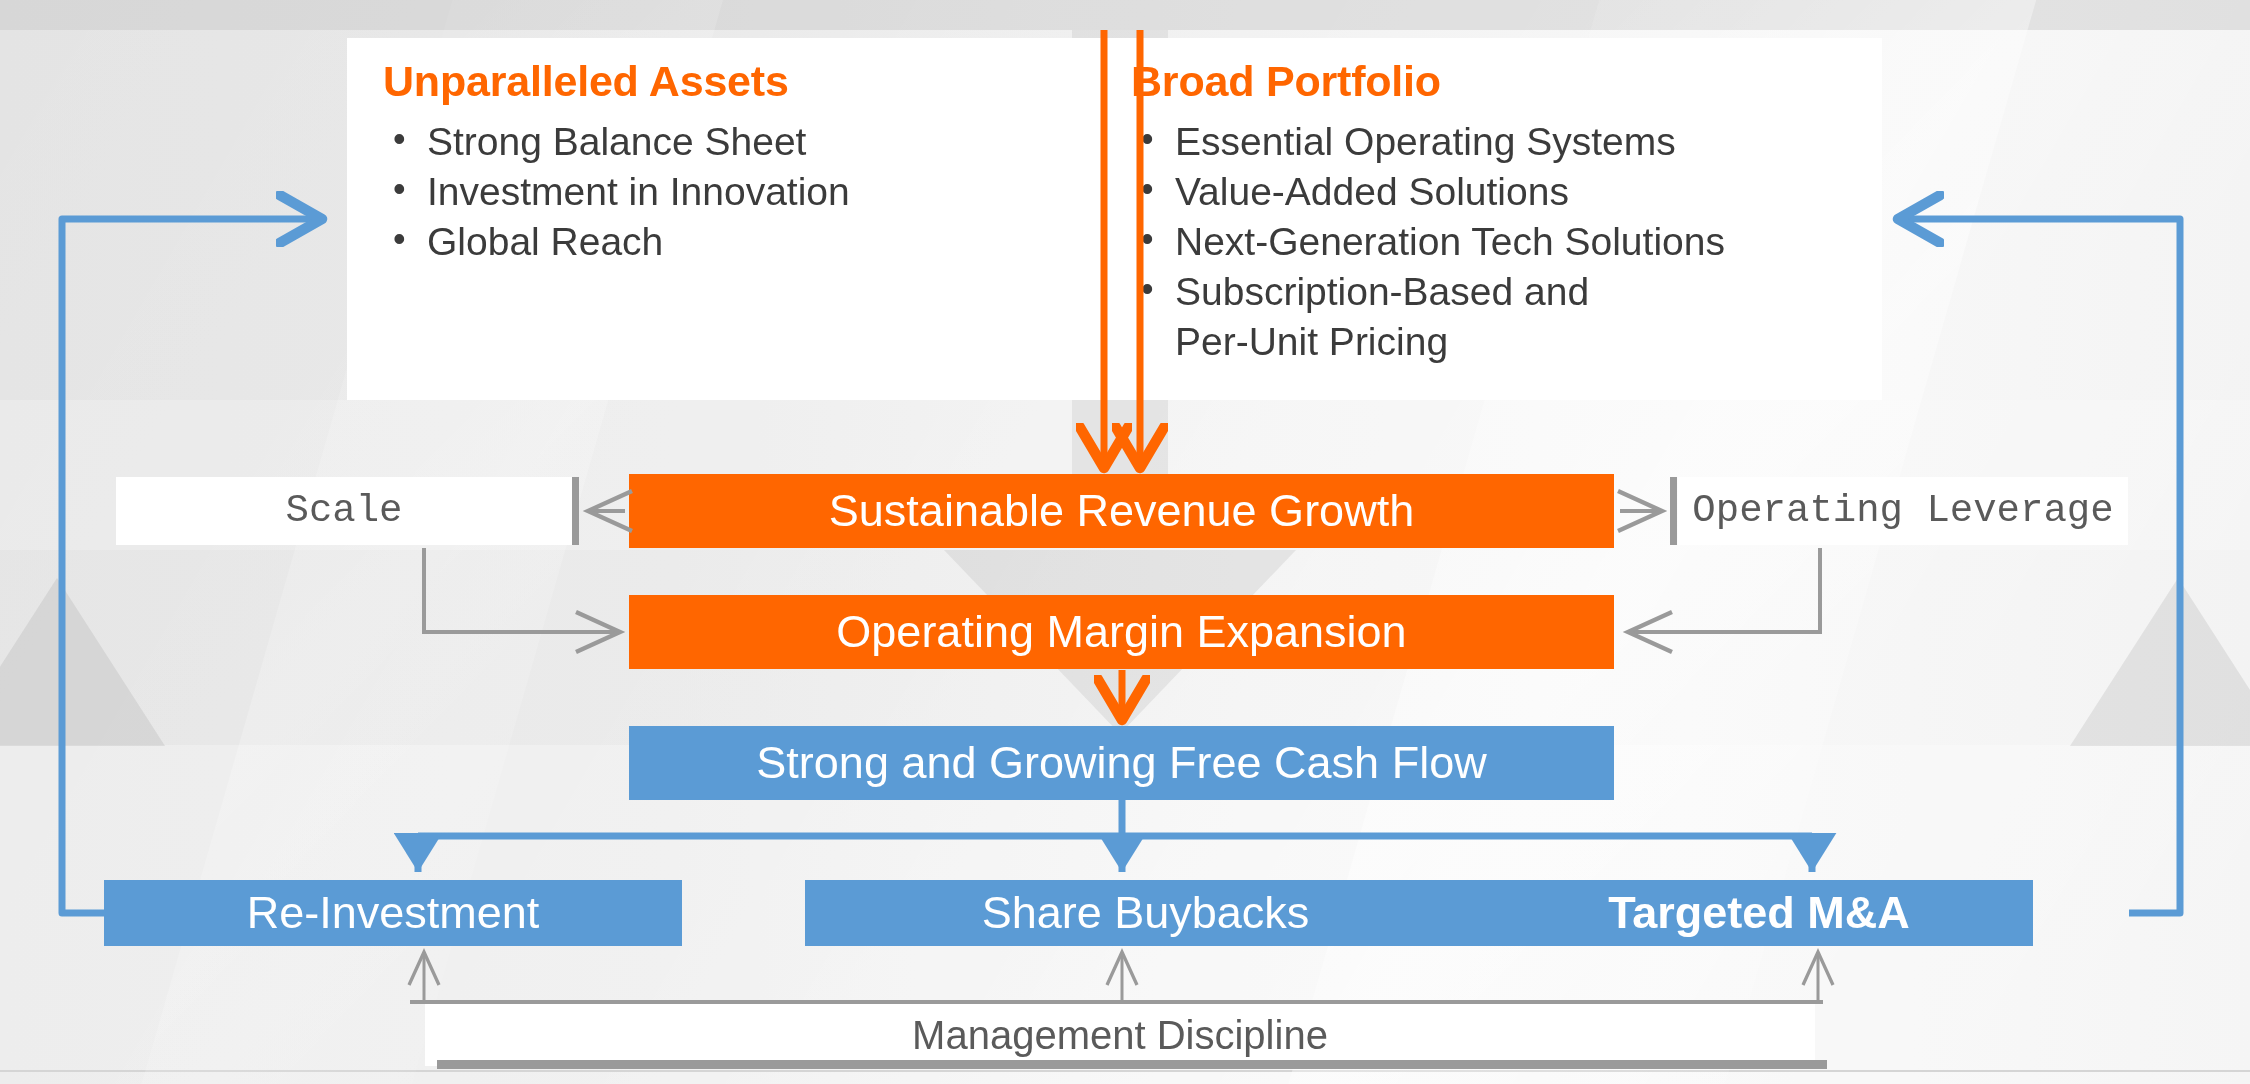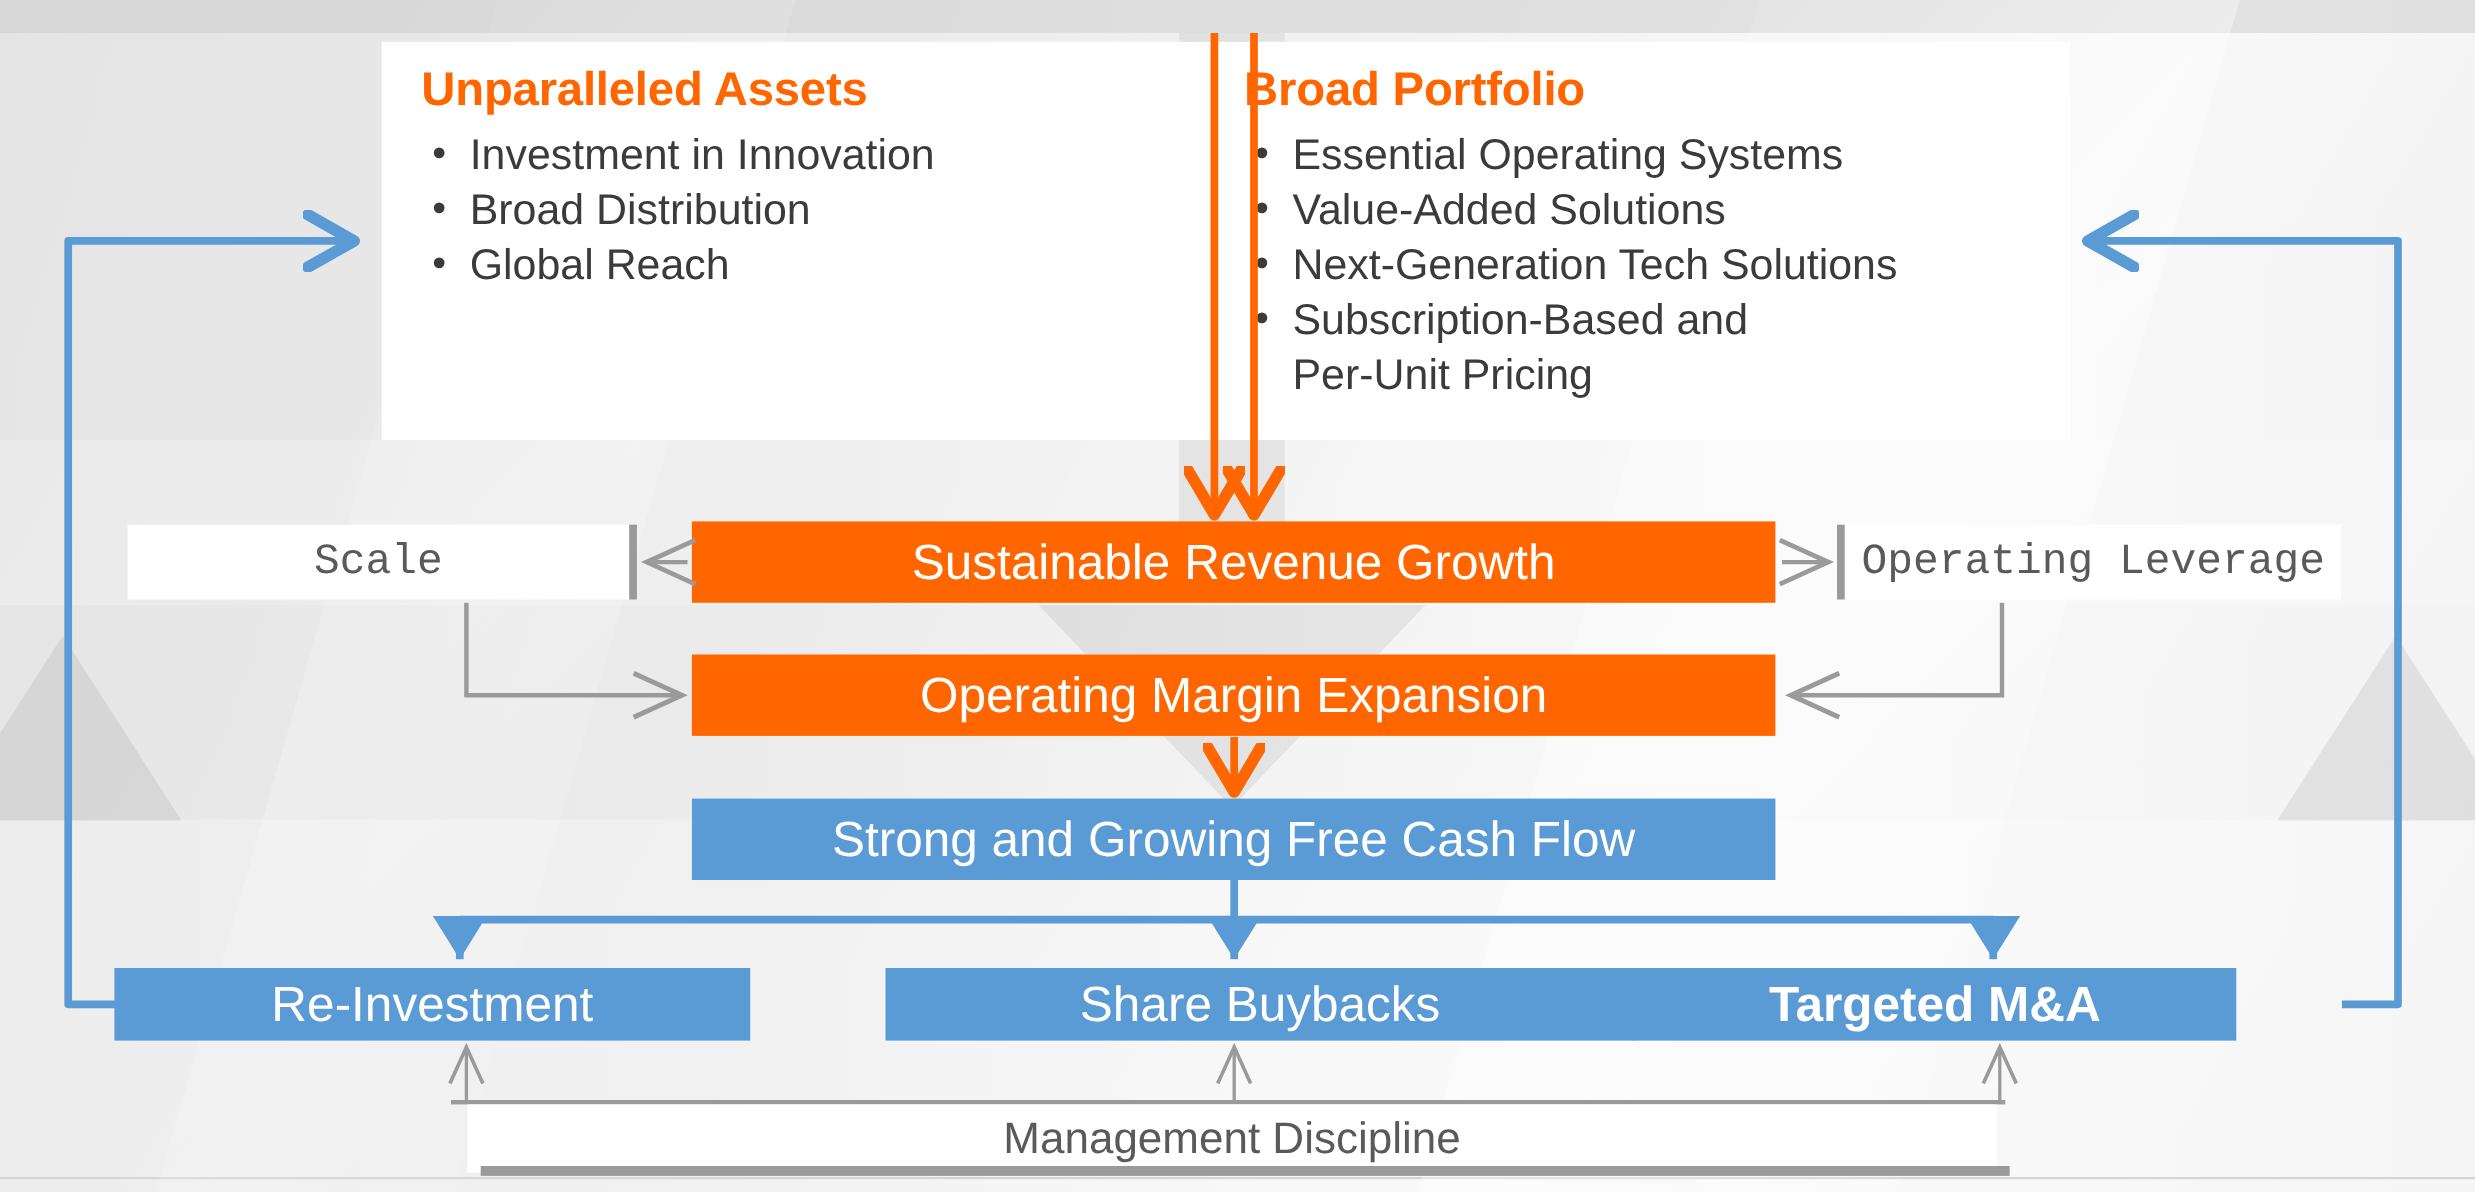--- a/index.html
+++ b/index.html
@@ -82,22 +82,22 @@
   <div class="tri tri-up" style="left:-51px;top:578px;"></div>
   <div class="tri tri-up" style="left:2070px;top:578px;"></div>
 
   <div class="diag" style="left:1450px;top:-200px;width:420px;height:1500px;transform:rotate(16deg);"></div>
   <div class="diag" style="left:300px;top:-200px;width:260px;height:1500px;transform:rotate(16deg);opacity:.5;"></div>
 
   <div class="content-panel" style="left:347px;top:38px;width:1535px;height:362px;padding:22px 0 0 0;">
     <div class="col" style="width:740px;padding:0 10px 0 36px;">
       <div class="col-title">Unparalleled Assets</div>
       <ul class="bullets">
+        <li>Strong Balance Sheet</li>
         <li>Investment in Innovation</li>
-        <li>Broad Distribution</li>
         <li>Global Reach</li>
       </ul>
     </div>
     <div class="col" style="width:795px;padding:0 10px 0 44px;">
       <div class="col-title">Broad Portfolio</div>
       <ul class="bullets">
         <li>Essential Operating Systems</li>
         <li>Value-Added Solutions</li>
         <li>Next-Generation Tech Solutions</li>
         <li>Subscription-Based and

